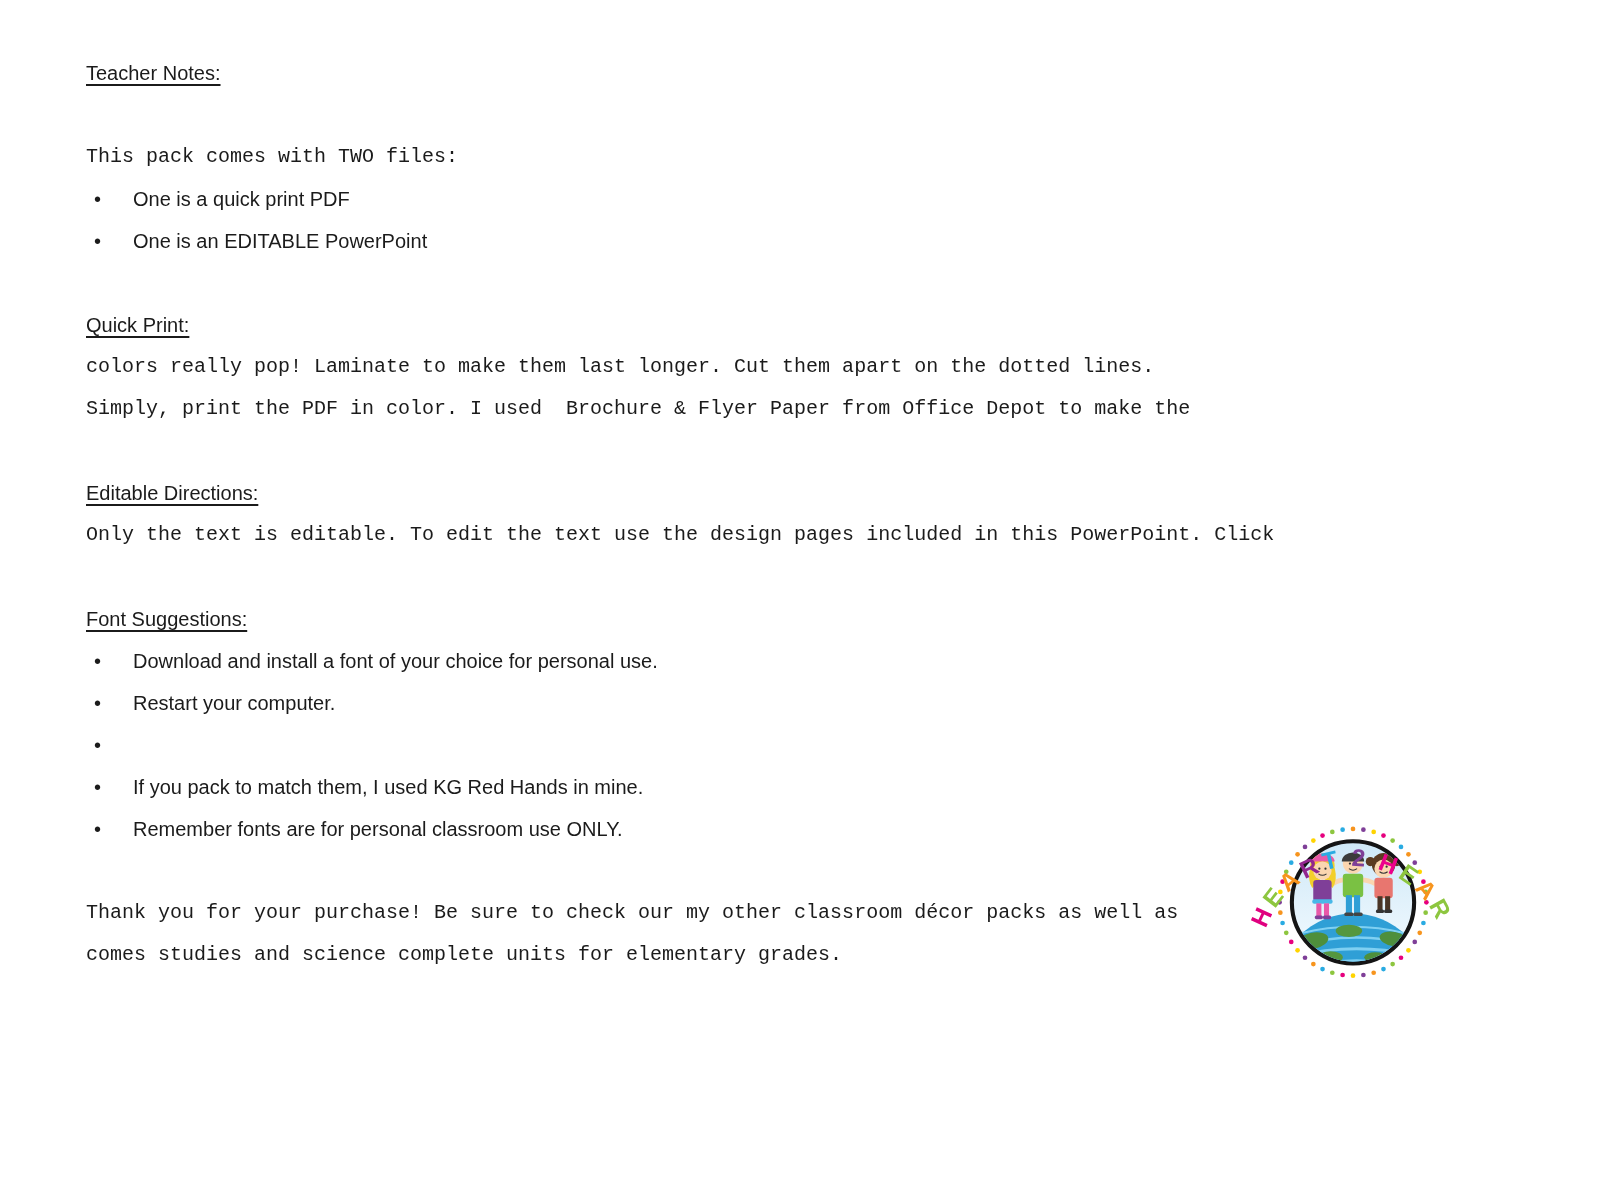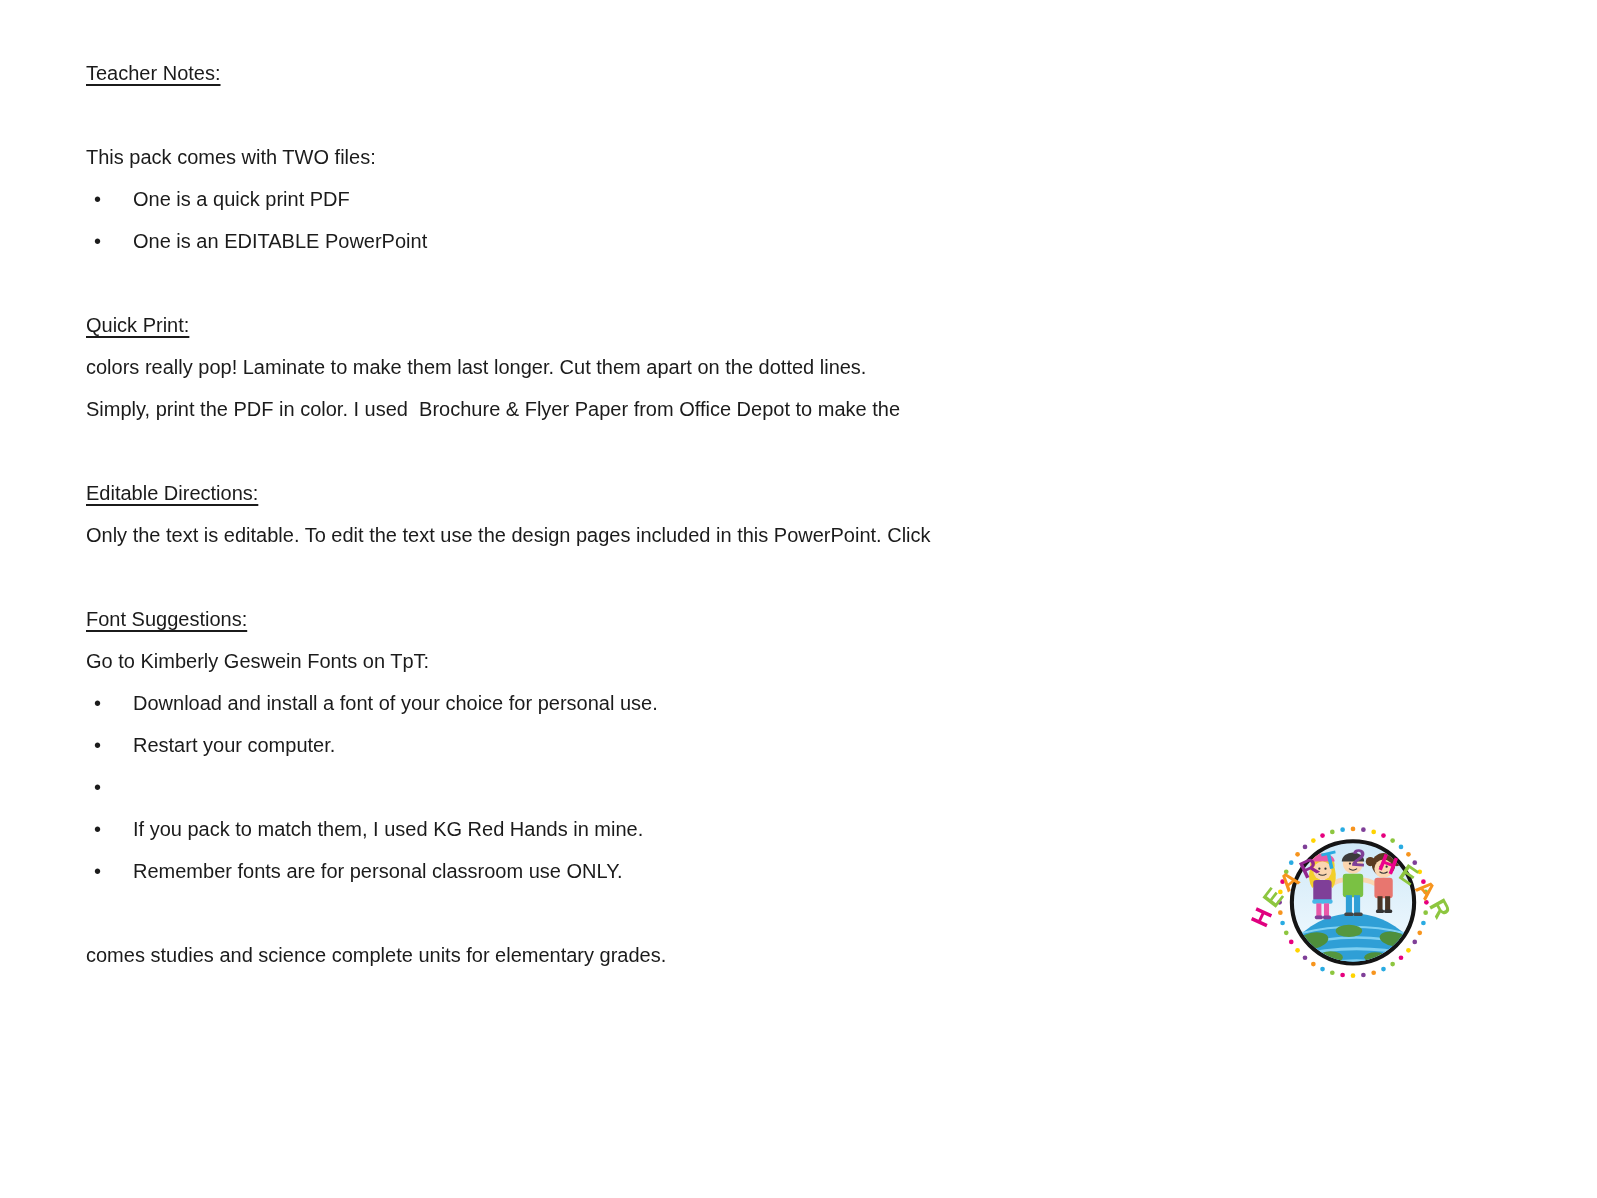--- a/index.html
+++ b/index.html
@@ -8,21 +8,21 @@
     width:1597px; height:1198px;
     background:#ffffff;
     overflow:hidden;
     font-family:"Liberation Sans", sans-serif;
     color:#1b1b1b;
   }
   .content {
     position:absolute; left:86px; top:52px; width:1480px;
     font-size:20px; line-height:42px;
   }
-  .line { white-space:pre; }
+  .line { white-space:pre;font-family:Liberation Mono, monospace; }
   .heading {
     text-decoration:underline;
     text-decoration-thickness:2px;
     text-underline-offset:4px;
     white-space:pre;
   }
   .gap { height:42px; }
   .bullet-row { display:flex; white-space:pre; }
   .bullet-dot { width:47px; padding-left:8px; box-sizing:border-box; }
   .u { text-decoration-thickness:2px; text-underline-offset:4px; }
@@ -51,21 +51,20 @@
     <div class="heading">Quick Print:</div>
     <div class="line">colors really pop! Laminate to make them last longer. Cut them apart on the dotted lines.</div>
     <div class="line">Simply, print the PDF in color. I used  Brochure &amp; Flyer Paper from Office Depot to make the</div>
     <div class="gap"></div>
 
     <div class="heading">Editable Directions:</div>
     <div class="line">Only the text is editable. To edit the text use the design pages included in this PowerPoint. Click</div>
     <div class="gap"></div>
 
     <div class="heading">Font Suggestions:</div>
-    <div class="line">Go to Kimberly Geswein Fonts on TpT:</div>
     <div class="bullet-row">
       <span class="bullet-dot">•</span>
       <span>Download and install a font of your choice for personal use.</span>
     </div>
     <div class="bullet-row">
       <span class="bullet-dot">•</span>
       <span>Restart your computer.</span>
     </div>
     <div class="bullet-row">
       <span class="bullet-dot">•</span>
@@ -73,20 +72,21 @@
     <div class="bullet-row">
       <span class="bullet-dot">•</span>
       <span><span>If you pack to match them, I used </span><span class="u">KG Red Hands </span><span>in mine.</span></span>
     </div>
     <div class="bullet-row">
       <span class="bullet-dot">•</span>
       <span>Remember fonts are for personal classroom use ONLY.</span>
     </div>
     <div class="gap"></div>
 
+    <div class="line">Thank you for your purchase! Be sure to check our my other classroom décor packs as well as</div>
     <div class="line">comes studies and science complete units for elementary grades.</div>
   </div>
 
   <div class="logo-wrap">
     <svg viewBox="0 0 200 210" width="206" height="214" xmlns="http://www.w3.org/2000/svg">
       <defs>
         <clipPath id="circleClip">
             <circle cx="100" cy="122" r="58"></circle>
           </clipPath>
         <linearGradient id="sky" x1="0" y1="0" x2="0" y2="1">

